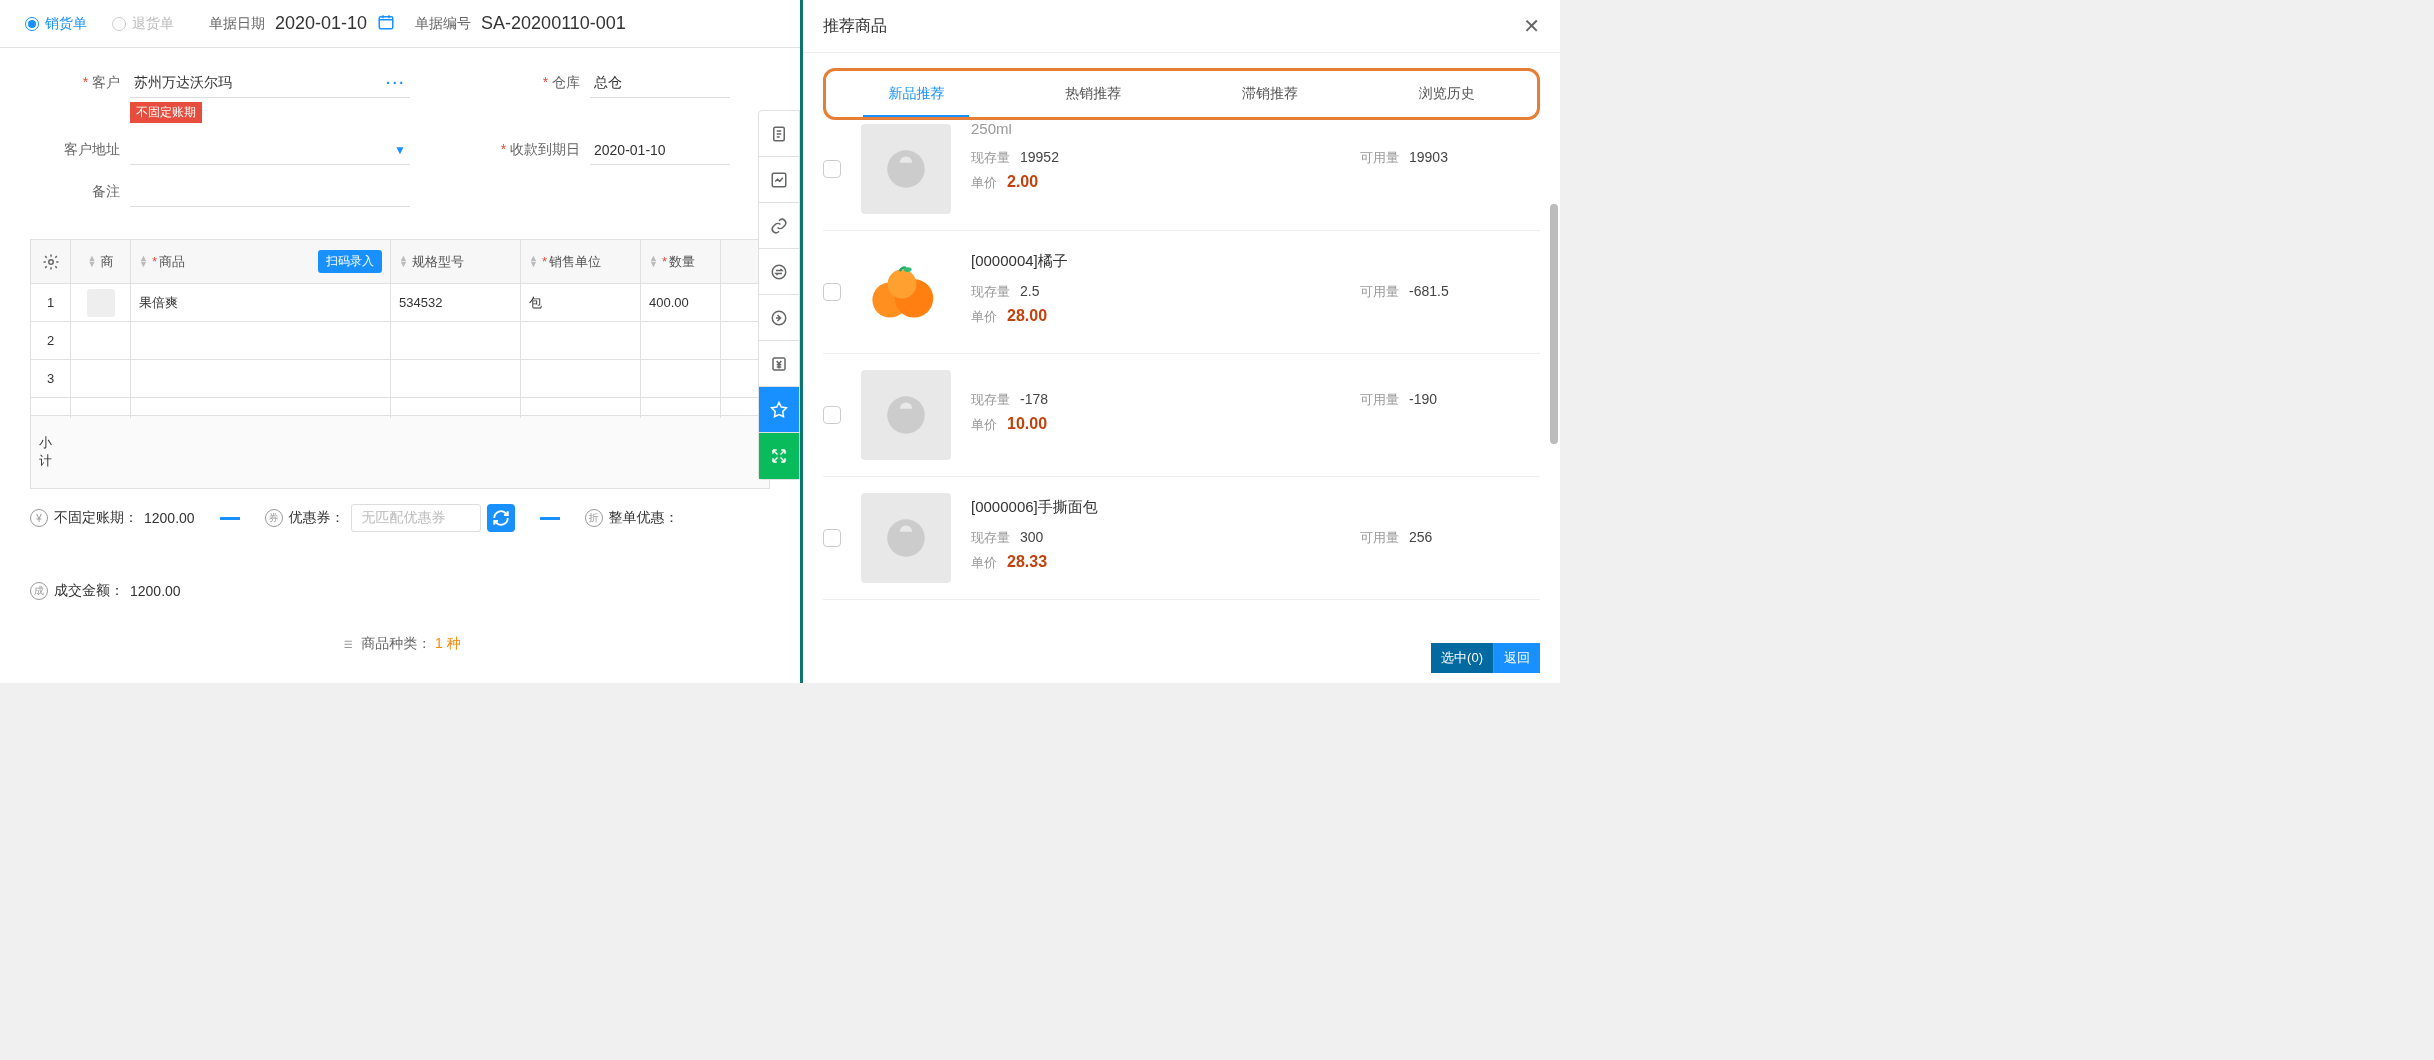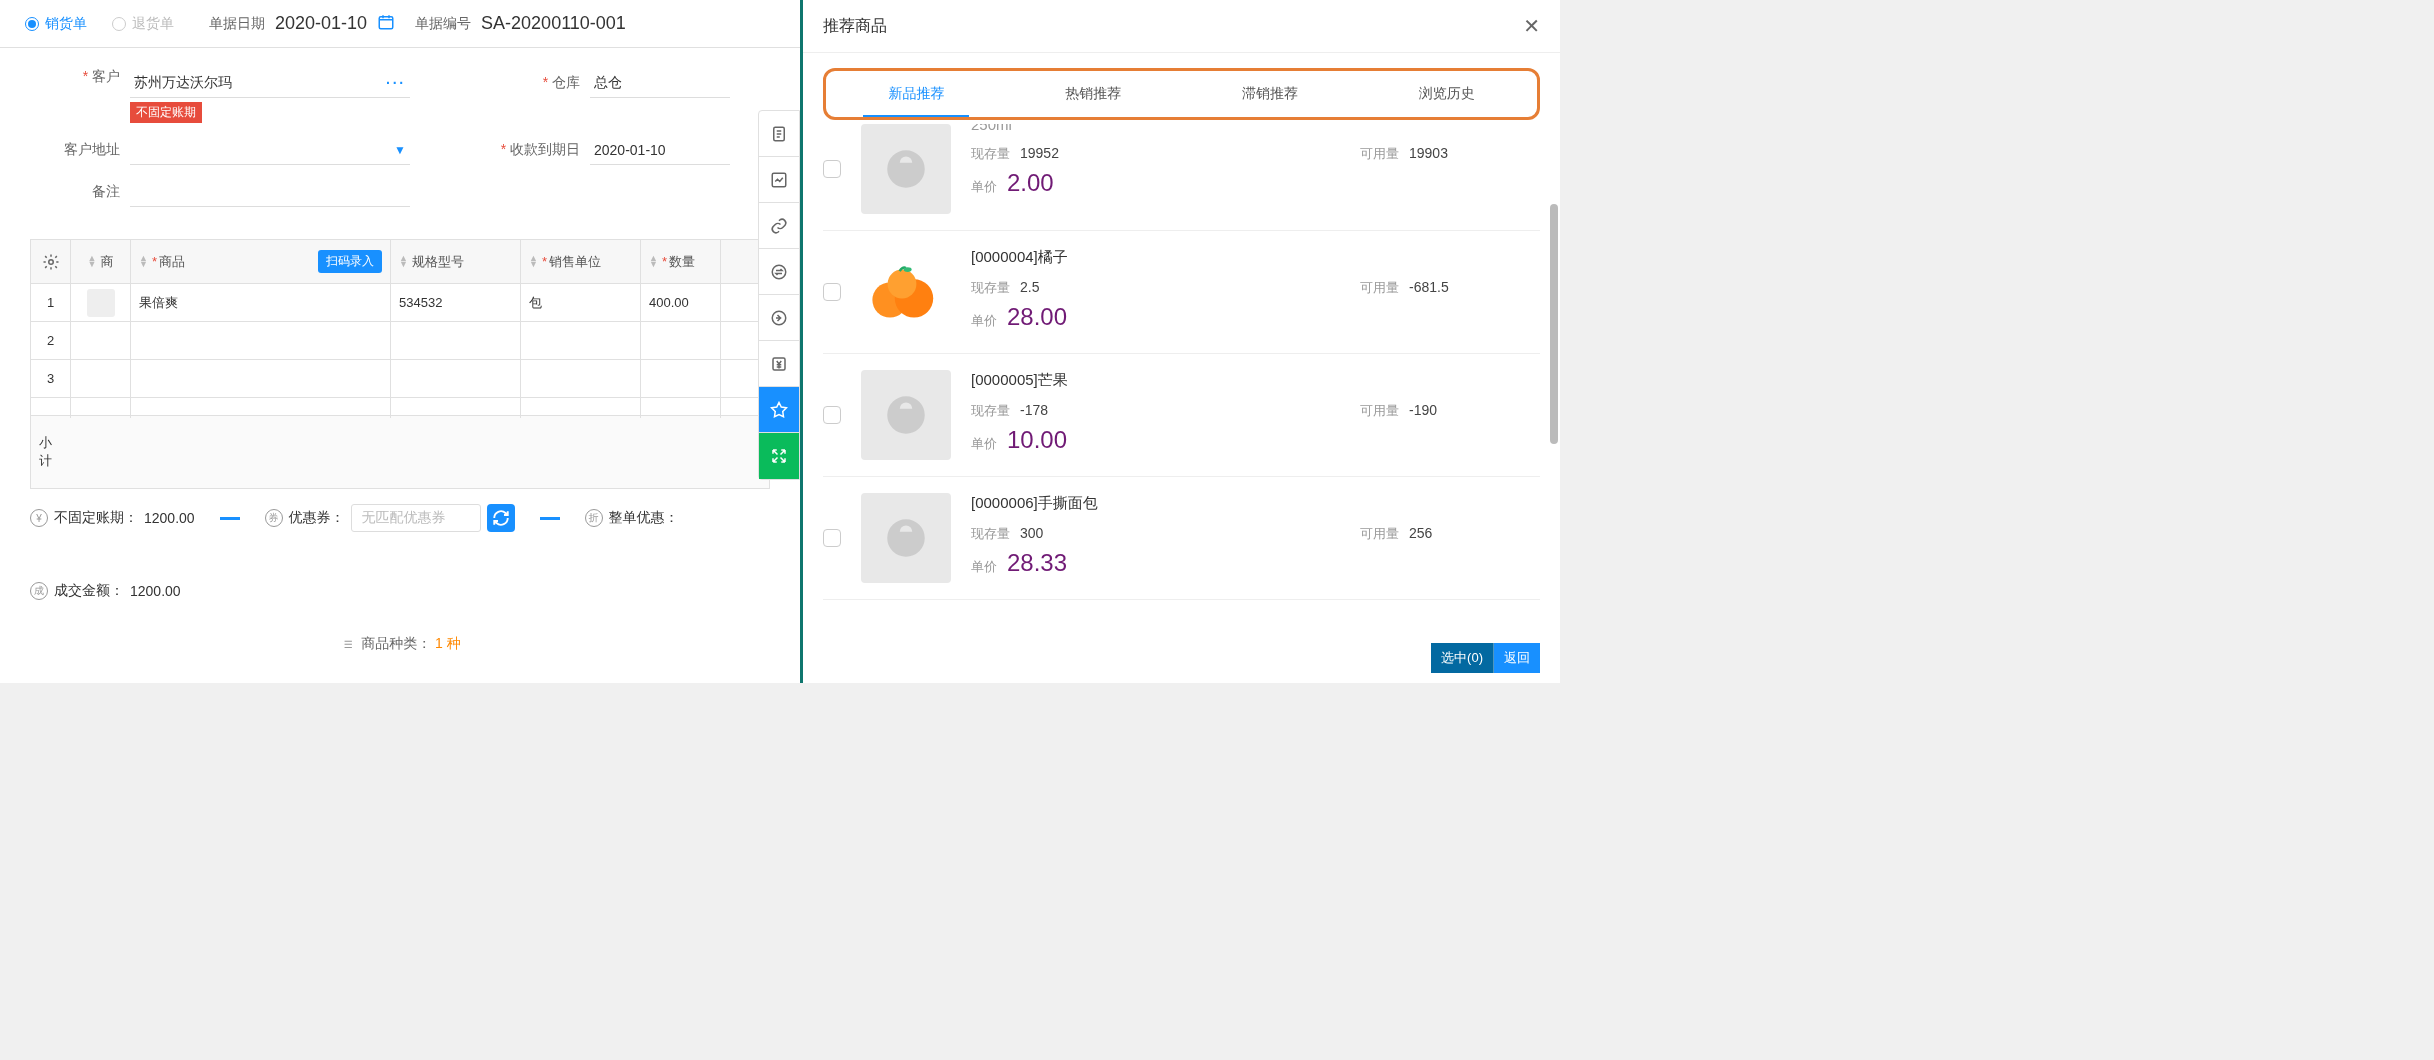--- a/index.html
+++ b/index.html
@@ -86,21 +86,21 @@
     .prod-img { width: 90px; height: 90px; background: #e8e8e8; border-radius: 4px; display: flex; align-items: center; justify-content: center; flex-shrink: 0; }
     .prod-img.ph svg { fill: #ccc; }
     .prod-body { flex: 1; }
     .prod-title { font-size: 15px; color: #333; margin-bottom: 12px; }
     .prod-meta { display: flex; gap: 60px; }
     .prod-meta-left { flex: 1; }
     .prod-meta-right { width: 180px; }
     .meta-line { display: flex; gap: 10px; margin-bottom: 6px; align-items: baseline; }
     .meta-label { color: #999; font-size: 13px; }
     .meta-val { color: #444; }
-    .price-val { color: #701a75; font-size: 24px; font-weight: 400; }
+    .price-val { color: #c2410c; font-size: 16px; font-weight: 700; }
     
     .scroll-thumb { position: absolute; right: 2px; top: 80px; width: 8px; height: 240px; background: #bbb; border-radius: 4px; }
     
     .rp-footer { display: flex; justify-content: flex-end; padding: 10px 20px; }
     .footer-btns { display: flex; }
     .btn-primary { background: #0369a1; color: #fff; padding: 6px 10px; font-size: 13px; cursor: pointer; border-right: 1px solid rgba(255,255,255,0.3); }
     .btn-secondary { background: #1890ff; color: #fff; padding: 6px 10px; font-size: 13px; cursor: pointer; }
     
     svg.ic { width: 18px; height: 18px; }
   </style>
@@ -135,21 +135,21 @@
         <div class="top-field">
           <span class="label">单据编号</span>
           <span class="value">SA-20200110-001</span>
         </div>
       </div>
     </div>
 
     <div class="form-area">
       <div class="form-row">
         <div class="form-cell" style="flex-direction:column; align-items:flex-start;">
-          <div style="display:flex; align-items:flex-start;">
+          <div style="display:flex; align-items:center;">
             <div class="form-label req">客户</div>
             <div class="form-input-wrap">
               <span>苏州万达沃尔玛</span>
               <span class="more-dots">···</span>
             </div>
           </div>
           <div style="margin-left:100px;"><span class="badge-red">不固定账期</span></div>
         </div>
         <div class="form-cell" style="margin-left:80px;">
           <div class="form-label req">仓库</div>
@@ -425,21 +425,20 @@
       </div>
 
       <div class="prod-item">
         <span class="prod-check"></span>
         <div class="prod-img ph">
           <svg width="50" height="50" viewBox="0 0 24 24">
               <path d="M12 3a9 9 0 1 0 0 18 9 9 0 0 0 0-18zm0 3a3 3 0 0 1 3 3h-6a3 3 0 0 1 3-3z"></path>
             </svg>
         </div>
         <div class="prod-body">
-          <div class="prod-title">[0000005]芒果</div>
           <div class="prod-meta">
             <div class="prod-meta-left">
               <div class="meta-line">
                   <span class="meta-label">现存量</span>
                   <span class="meta-val">-178</span>
                 </div>
               <div class="meta-line">
                   <span class="meta-label">单价</span>
                   <span class="price-val">10.00</span>
                 </div>

